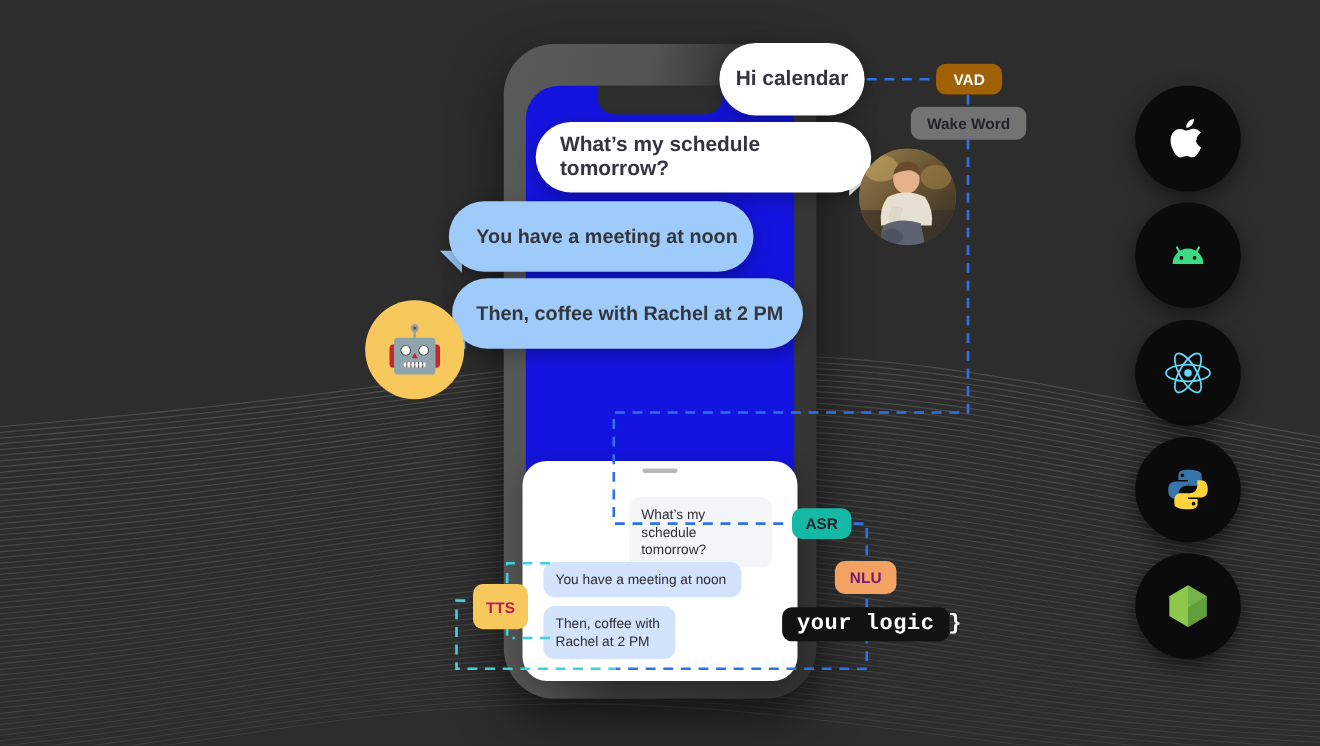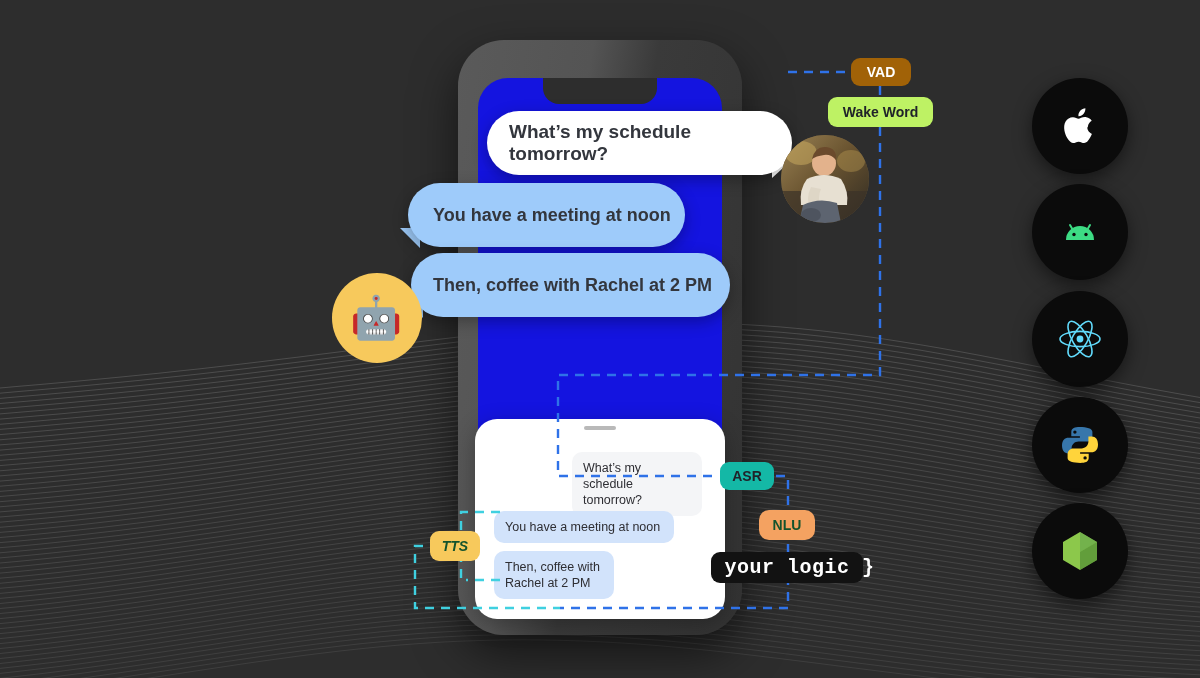--- a/index.html
+++ b/index.html
@@ -174,47 +174,45 @@
   #badge-vad {
     left: 851px; top: 58px;
     width: 60px; height: 28px;
     background: #a16207;
     color: #ffffff;
     font-size: 14px;
   }
   #badge-wakeword {
     left: 828px; top: 97px;
     width: 105px; height: 30px;
-    background: #bef264;
+    background: #737373;
     color: #20232a;
     font-size: 14px;
   }
   #badge-asr {
     left: 720px; top: 462px;
     width: 54px; height: 28px;
     background: #14b8a6;
     color: #20232a;
     font-size: 14px;
   }
   #badge-nlu {
     left: 759px; top: 510px;
     width: 56px; height: 30px;
     background: #f3a köz;
-    color: #14532d;
+    color: #701a75;
     font-size: 14px;
-    border-radius: 10px;
   }
   #badge-nlu { background: #f4a261; }
   #badge-tts {
     left: 430px; top: 531px;
-    width: 50px; height: 30px;
+    width: 50px; height: 41px;
     background: #f7c95c;
-    color: #14532d;
+    color: #be185d;
     font-size: 14px;
-    font-style: italic;
   }
   #badge-logic {
     left: 711px; top: 552px;
     width: 152px; height: 31px;
     background: #121212;
     color: #ffffff;
     font-family: "Liberation Mono", monospace;
     font-size: 20px;
     border-radius: 9px;
     letter-spacing: .5px;
@@ -329,20 +327,21 @@
   <div id="sheet"></div>
   <div id="sheet-grabber"></div>
   <div class="sheet-msg" id="sheet-msg-user">What’s my schedule tomorrow?</div>
   <div class="sheet-msg" id="sheet-msg-bot-1">You have a meeting at noon</div>
   <div class="sheet-msg" id="sheet-msg-bot-2">Then, coffee with Rachel at 2 PM</div>
 
   <div class="tail" id="tail-meeting"></div>
   <div class="tail" id="tail-coffee"></div>
   <div class="tail" id="tail-schedule"></div>
 
+  <div class="bubble bubble-white" id="bubble-hi">Hi calendar</div>
   <div class="bubble bubble-white" id="bubble-schedule">What’s my schedule tomorrow?</div>
   <div class="bubble bubble-blue" id="bubble-meeting">You have a meeting at noon</div>
   <div class="bubble bubble-blue" id="bubble-coffee">Then, coffee with Rachel at 2 PM</div>
 
   <div id="avatar-bot">🤖</div>
   <div id="avatar-person">
     <svg viewBox="0 0 88 88" width="88" height="88">
       <defs>
         <linearGradient id="photoBg" x1="0" y1="0" x2="1" y2="1">
           <stop offset="0%" stop-color="#9a8254"></stop>

